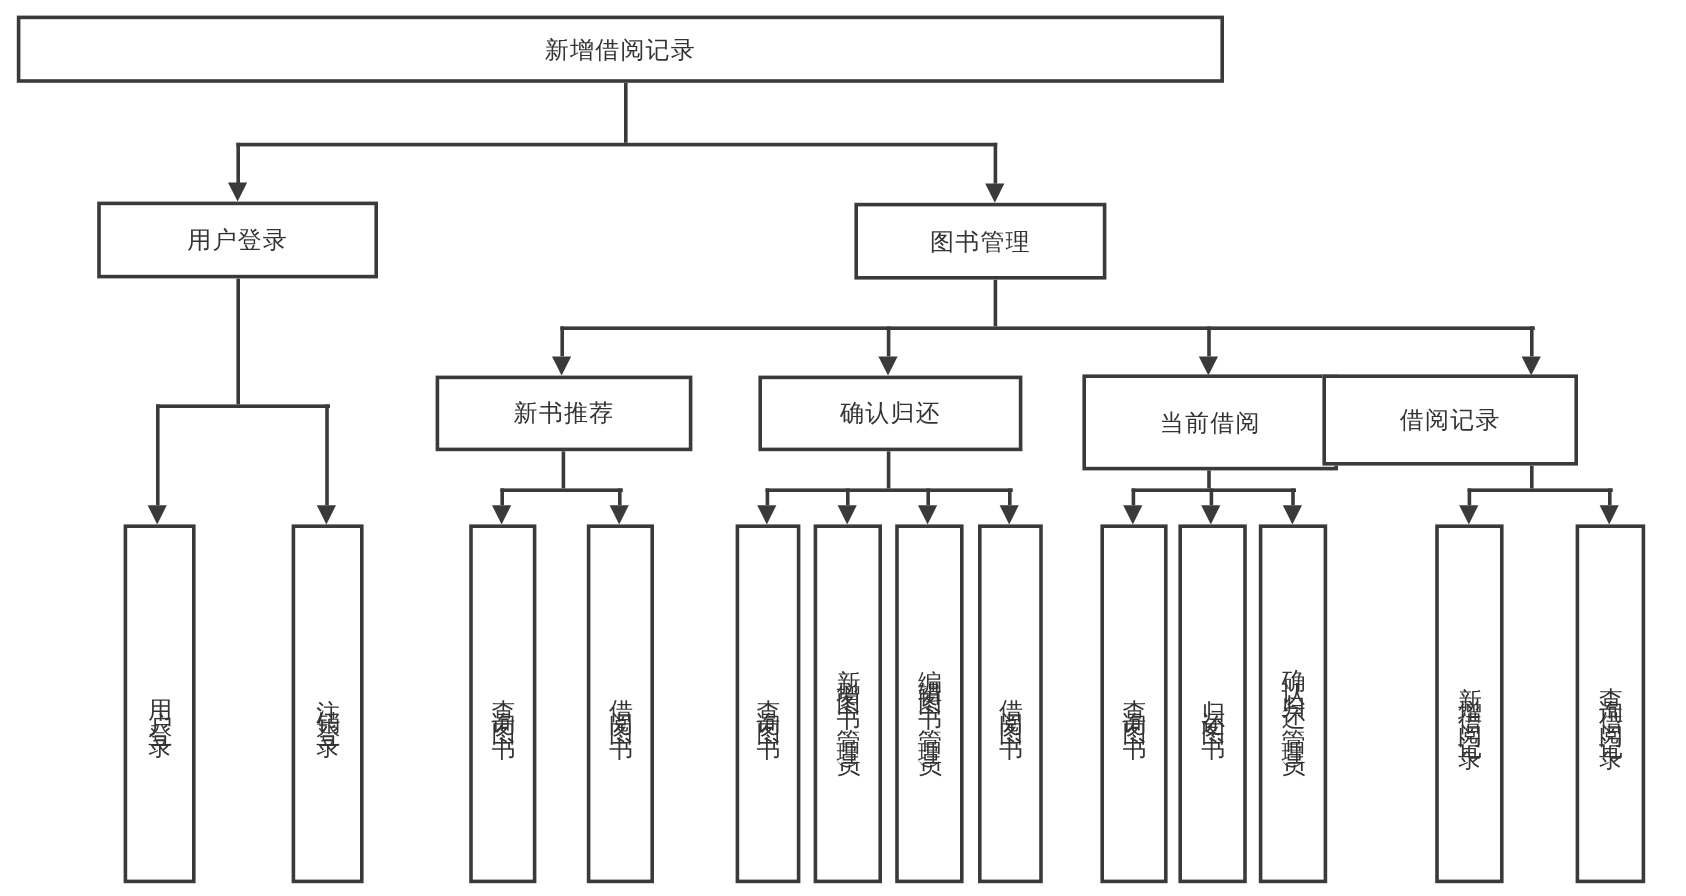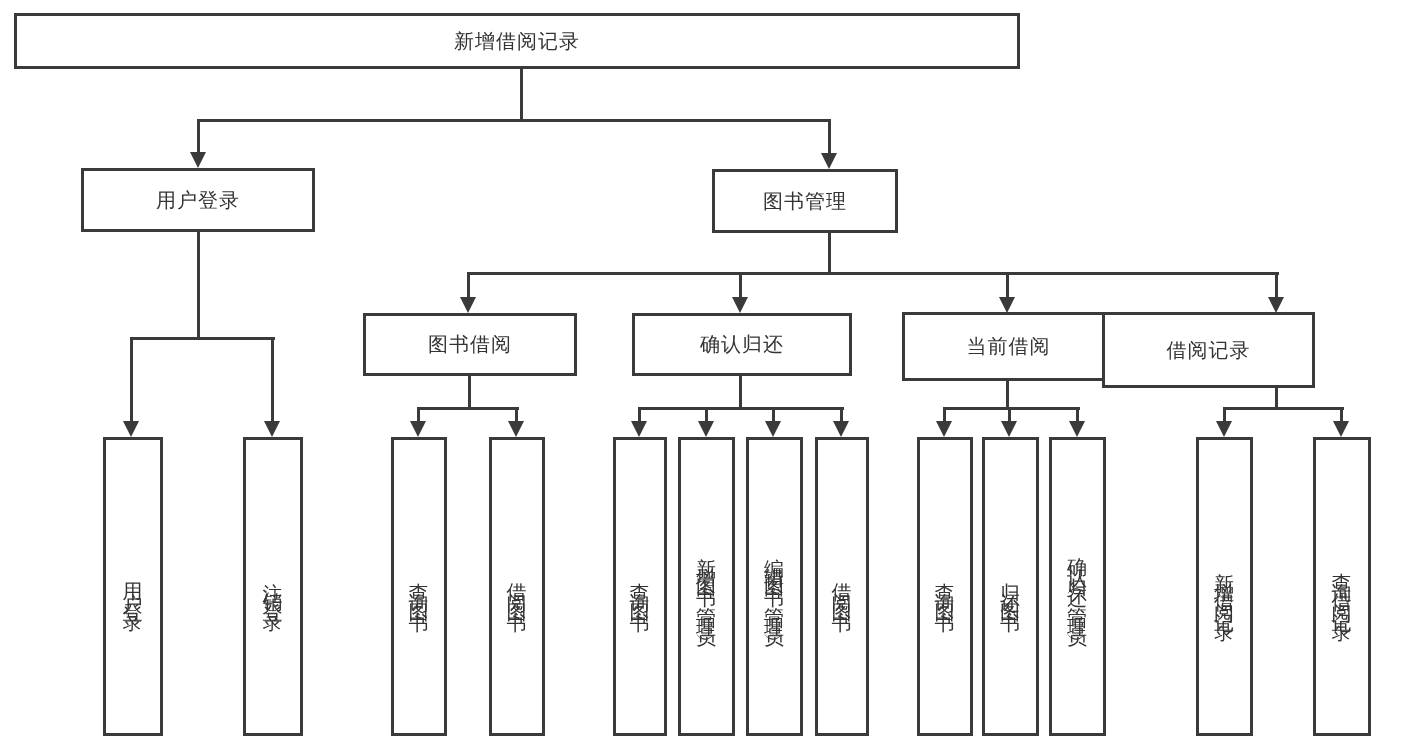--- a/index.html
+++ b/index.html
@@ -130,33 +130,33 @@
   <div class="arrowhead" style="left:1333px;top:421px"></div>
 
   <div class="node" style="left:14px;top:13px;width:1006px;height:56px">
     <span class="hlabel">新增借阅记录</span>
   </div>
 
   <div class="node" style="left:81px;top:168px;width:234px;height:64px">
     <span class="hlabel">用户登录</span>
   </div>
 
-  <div class="node" style="left:712px;top:169px;width:186px;height:64px">
+  <div class="node" style="left:712px;top:169px;width:210px;height:64px">
     <span class="hlabel">图书管理</span>
   </div>
 
   <div class="node" style="left:363px;top:313px;width:214px;height:63px">
-    <span class="hlabel">图书借阅</span>
+    <span class="hlabel">新书推荐</span>
   </div>
 
   <div class="node" style="left:632px;top:313px;width:220px;height:63px">
     <span class="hlabel">确认归还</span>
   </div>
 
-  <div class="node" style="left:902px;top:312px;width:213px;height:69px">
+  <div class="node" style="left:902px;top:312px;width:213px;height:80px">
     <span class="hlabel">当前借阅</span>
   </div>
 
   <div class="node" style="left:1102px;top:312px;width:213px;height:76px">
     <span class="hlabel">借阅记录</span>
   </div>
 
   <div class="node" style="left:103px;top:437px;width:60px;height:299px">
     <span class="vtext">用户登录</span>
   </div>

